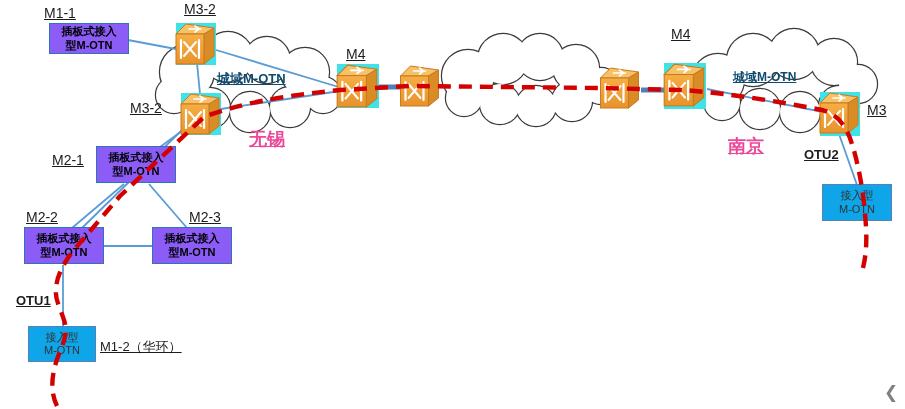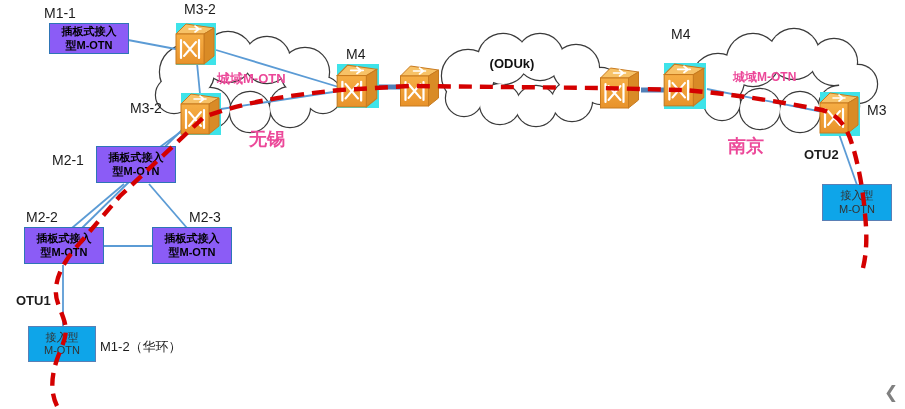--- a/index.html
+++ b/index.html
@@ -1,23 +1,23 @@
 <!DOCTYPE html>
 <html><head>
 <meta charset="utf-8">
 <style>
   html,body{margin:0;padding:0;background:#fff;}
   .stage{position:relative;width:905px;height:409px;background:#fff;overflow:hidden;
          font-family:"Liberation Sans","DejaVu Sans",sans-serif;}
   .stage svg{position:absolute;left:0;top:0;}
   #base-layer{z-index:1;}
-  .lbl{position:absolute;z-index:2;font-size:14px;color:#1c1c1c;white-space:nowrap;}
+  .lbl{position:absolute;z-index:2;font-size:14px;color:#1c1c1c;white-space:nowrap;text-decoration:underline;}
   .lbl.bold{font-weight:bold;font-size:13px;}
   .lbl.city{color:#ec4899;font-weight:bold;font-size:18px;}
-  .lbl.cloudlbl{font-weight:bold;font-size:13px;color:#ec4899;}
+  .lbl.cloudlbl{font-weight:bold;font-size:13px;color:#0c4a6e;}
   .bb-lbl{position:absolute;z-index:2;width:120px;text-align:center;font-weight:bold;
           font-size:13px;line-height:15px;color:#111;}
   .devbox{position:absolute;z-index:2;display:flex;flex-direction:column;align-items:center;
           justify-content:center;text-align:center;font-size:11px;line-height:13.5px;box-sizing:border-box;}
   .cyanbox{background:#8b5cf6;border:1.6px solid #2E75B6;color:#000;font-weight:bold;}
   .steelbox{background:#0ea5e9;border:1.6px solid #5A7FB5;color:#333;}
   #overlay-layer{z-index:3;pointer-events:none;}
   .nav-chevron{position:absolute;z-index:4;left:884px;top:382px;font-size:17px;color:#808080;
                cursor:pointer;user-select:none;}
 </style>
@@ -169,21 +169,20 @@
   <div class="lbl" style="left:26px;top:209px;">M2-2</div>
   <div class="lbl" style="left:189px;top:209px;">M2-3</div>
   <div class="lbl" style="left:346px;top:46px;">M4</div>
   <div class="lbl" style="left:671px;top:26px;">M4</div>
   <div class="lbl" style="left:867px;top:102px;">M3</div>
   <div class="lbl bold" style="left:16px;top:293px;">OTU1</div>
   <div class="lbl bold" style="left:804px;top:147px;">OTU2</div>
 
   <div class="lbl cloudlbl" style="left:217px;top:70px;">城域M-OTN</div>
   <div class="bb-lbl" style="left:452px;top:56px;">
-    <div>(ODUk)</div>
   </div>
   <div class="lbl cloudlbl" style="left:733px;top:69px;font-size:12px;">城域M-OTN</div>
 
   <div class="lbl city" style="left:249px;top:127px;">无锡</div>
   <div class="lbl city" style="left:728px;top:134px;">南京</div>
 
   <div class="lbl" style="left:100px;top:338px;font-size:13px;">M1-2（华环）</div>
 
   <div class="devbox cyanbox" style="left:49px;top:23px;width:80px;height:31px;">
     <div>插板式接入</div>

